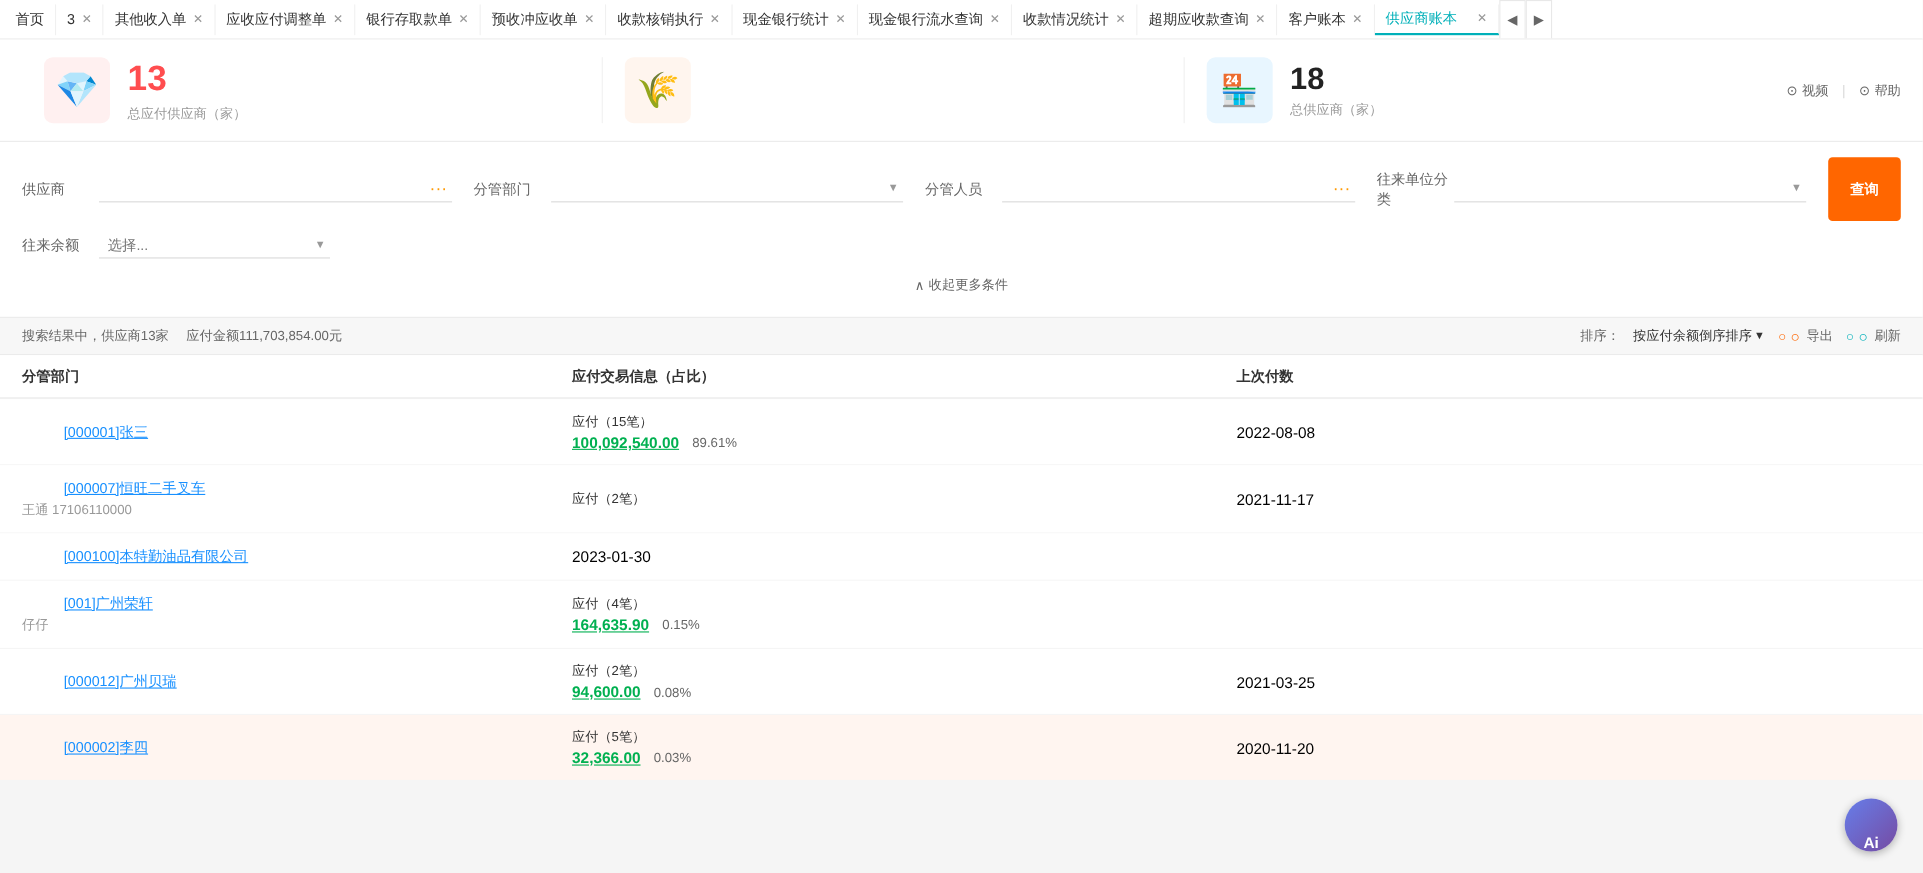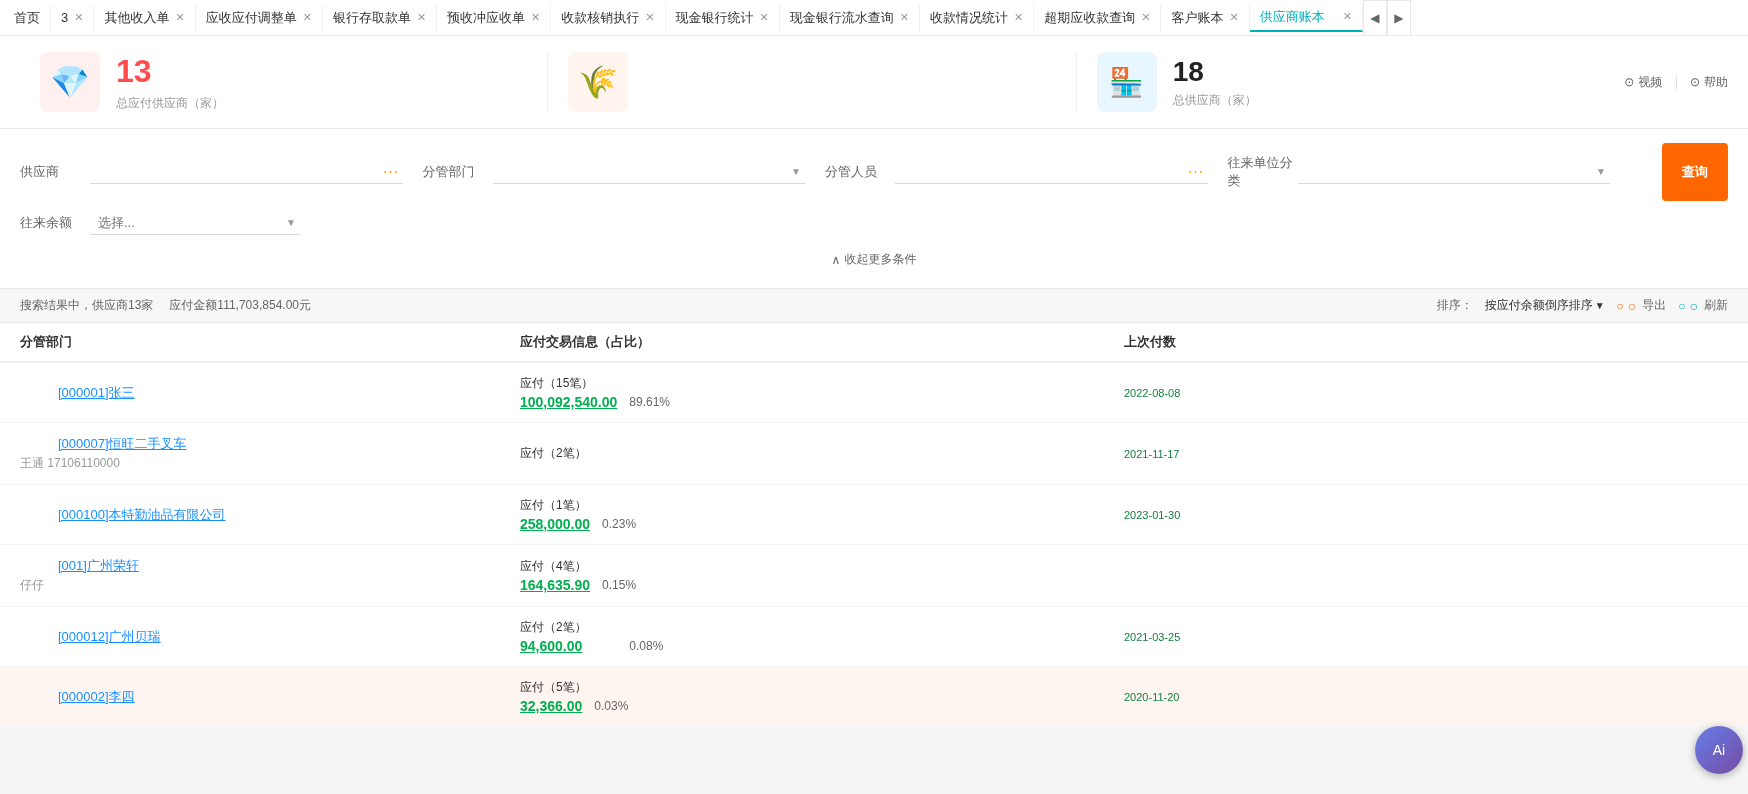--- a/index.html
+++ b/index.html
@@ -56,21 +56,21 @@
       flex: 1; position: relative; display: flex; align-items: center;
       border-bottom: 1px solid #d9d9d9;
     }
     .filter-dropdown-wrap input {
       flex: 1; border: none; padding: 4px 8px; font-size: 13px; outline: none; background: transparent;
     }
     .filter-dropdown-wrap .dropdown-arrow { color: #999; font-size: 10px; padding: 0 4px; cursor: pointer; }
     .filter-dots { color: #ff9900; font-size: 16px; padding: 0 4px; cursor: pointer; }
     .btn-query {
       background: #ff6600; color: #fff; border: none; padding: 20px 20px; border-radius: 4px;
-      font-size: 13px; cursor: pointer; font-weight: bold; white-space: nowrap; margin-left: 32px;
+      font-size: 13px; cursor: pointer; font-weight: bold; white-space: nowrap;
     }
     .collapse-bar {
       text-align: center; padding: 6px; cursor: pointer; color: #666; font-size: 12px;
       display: flex; align-items: center; justify-content: center; gap: 4px;
     }
     .collapse-bar span { color: #666; }
 
     
     .result-bar {
       display: flex; align-items: center; justify-content: space-between;
@@ -94,21 +94,21 @@
     .table-row {
       display: grid; grid-template-columns: 500px 1fr 1fr; padding: 12px 20px;
       border-bottom: 1px solid #f5f5f5; align-items: center; background: #fff;
     }
     .table-row:last-child { background: #fff5f0; }
     .supplier-link { color: #1890ff; text-decoration: underline; cursor: pointer; font-size: 13px; padding-left: 38px; }
     .supplier-sub { color: #999; font-size: 12px; margin-top: 2px; }
     .pay-label { color: #333; font-size: 12px; }
     .pay-amount { color: #00b050; font-size: 14px; font-weight: bold; text-decoration: underline; cursor: pointer; }
     .pay-percent { color: #666; font-size: 12px; margin-left: 12px; }
-    .last-pay-date { color: #15803d; font-size: 11px; }
+    .last-pay-date { color: #000000; font-size: 14px; }
 
     
     ::-webkit-scrollbar { width: 6px; }
     ::-webkit-scrollbar-track { background: #f1f1f1; }
     ::-webkit-scrollbar-thumb { background: #ccc; border-radius: 3px; }
   </style>
 </head>
 <body>
 
 <div class="top-nav">
@@ -313,27 +313,20 @@
     <div>
       <span class="last-pay-date">2021-11-17</span>
     </div>
   </div>
 
   <div class="table-row">
     <div>
       <a class="supplier-link">[000100]本特勤油品有限公司</a>
     </div>
     <div>
-      <div class="pay-label">应付（1笔）</div>
-      <div style="display:flex;align-items:center;margin-top:2px;">
-        <span class="pay-amount">258,000.00</span>
-        <span class="pay-percent">0.23%</span>
-      </div>
-    </div>
-    <div>
       <span class="last-pay-date">2023-01-30</span>
     </div>
   </div>
 
   <div class="table-row">
     <div>
       <a class="supplier-link">[001]广州荣轩</a>
       <div class="supplier-sub">仔仔</div>
     </div>
     <div>
@@ -347,21 +340,21 @@
       <span class="last-pay-date"></span>
     </div>
   </div>
 
   <div class="table-row">
     <div>
       <a class="supplier-link">[000012]广州贝瑞</a>
     </div>
     <div>
       <div class="pay-label">应付（2笔）</div>
-      <div style="display:flex;align-items:center;margin-top:2px;gap:35px;">
+      <div style="display:flex;align-items:flex-end;margin-top:2px;">
         <span class="pay-amount">94,600.00</span>
         <span class="pay-percent">0.08%</span>
       </div>
     </div>
     <div>
       <span class="last-pay-date">2021-03-25</span>
     </div>
   </div>
 
   <div class="table-row" style="background:#fff5f0;">
@@ -374,15 +367,15 @@
         <span class="pay-amount">32,366.00</span>
         <span class="pay-percent">0.03%</span>
       </div>
     </div>
     <div>
       <span class="last-pay-date">2020-11-20</span>
     </div>
   </div>
 </div>
 
-<div style="position:fixed; bottom:20px; right:5px; width:48px; height:48px; background:linear-gradient(135deg,#667eea,#764ba2); border-radius:50%; display:flex;align-items:center;justify-content:center; cursor:pointer; color:#fff; font-weight:normal; font-size:14px; box-shadow:0 2px 8px rgba(0,0,0,0.3);">
+<div style="position:fixed; bottom:20px; right:23px; width:48px; height:48px; background:linear-gradient(135deg,#667eea,#764ba2); border-radius:50%; display:flex;align-items:flex-end;justify-content:center; cursor:pointer; color:#fff; font-weight:bold; font-size:14px; box-shadow:0 2px 8px rgba(0,0,0,0.3);">
   <span>Ai</span>
 </div>
 
 </body></html>

